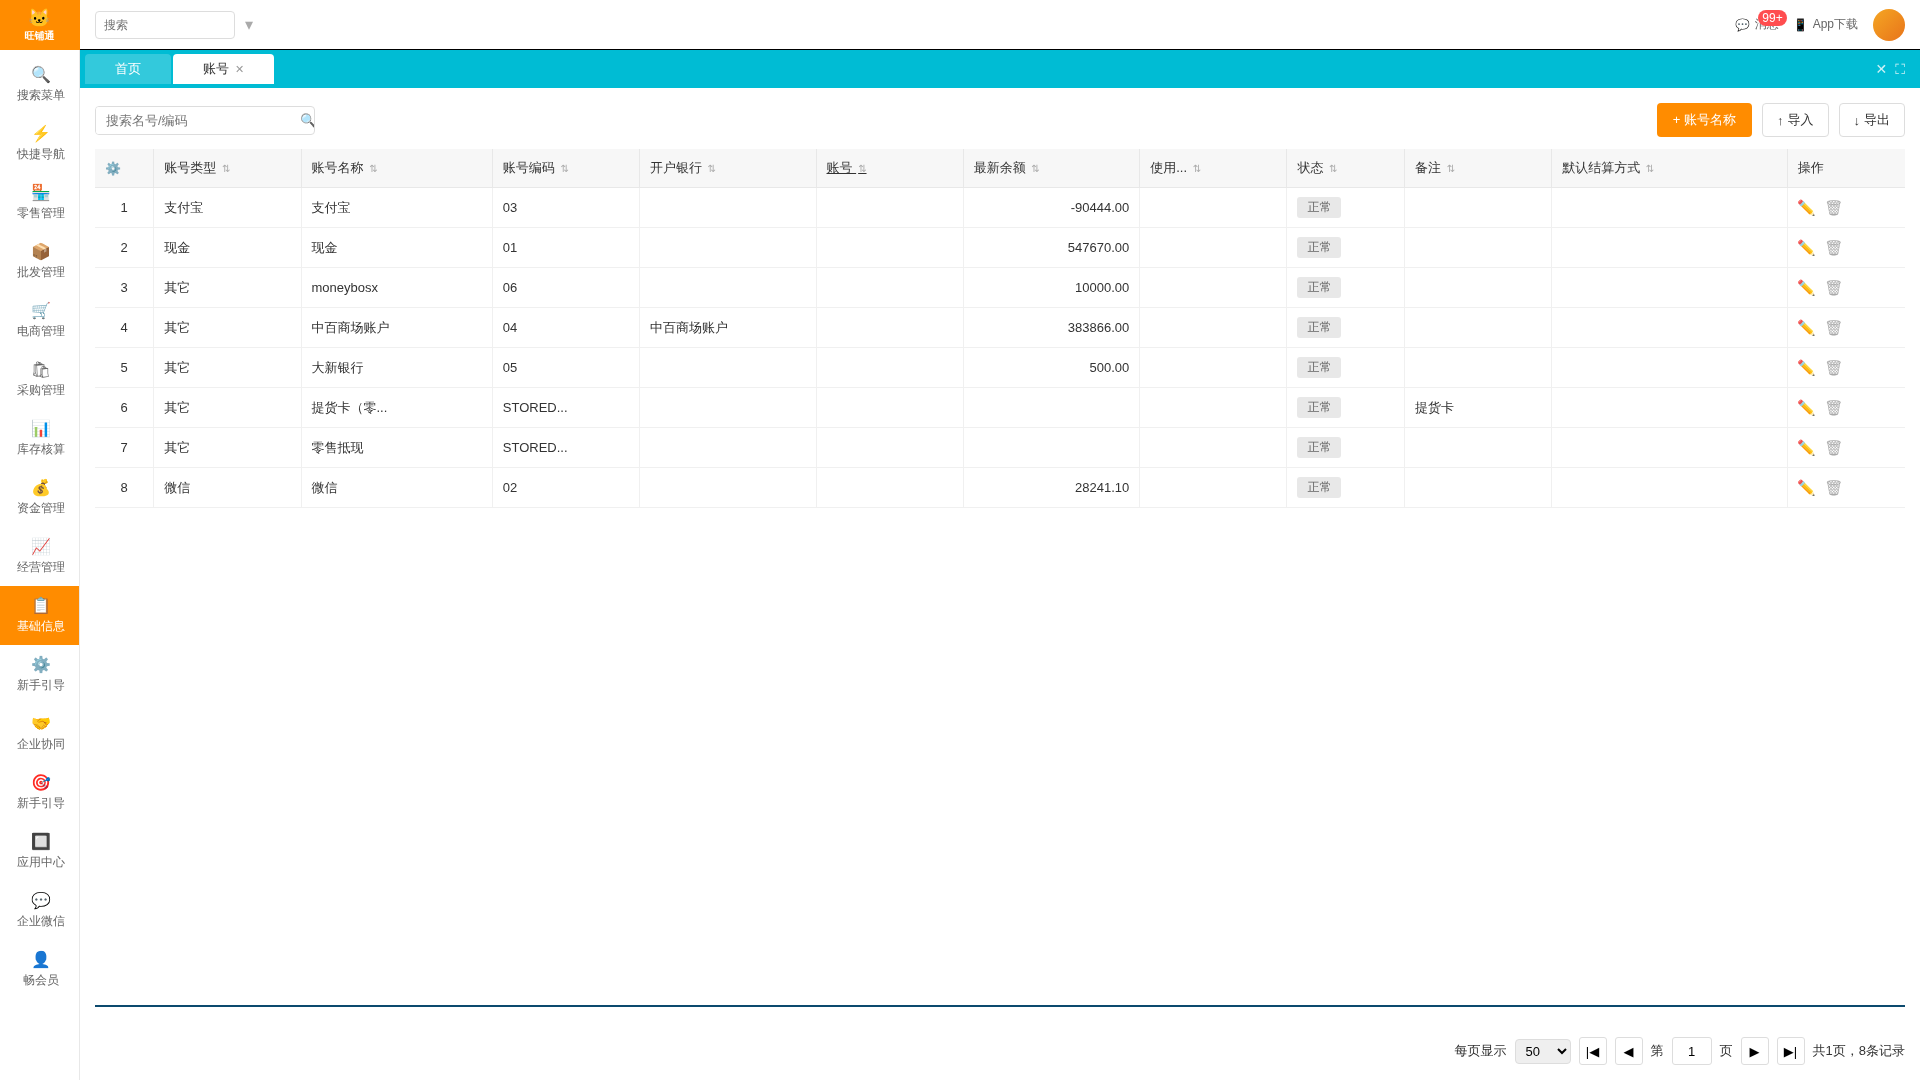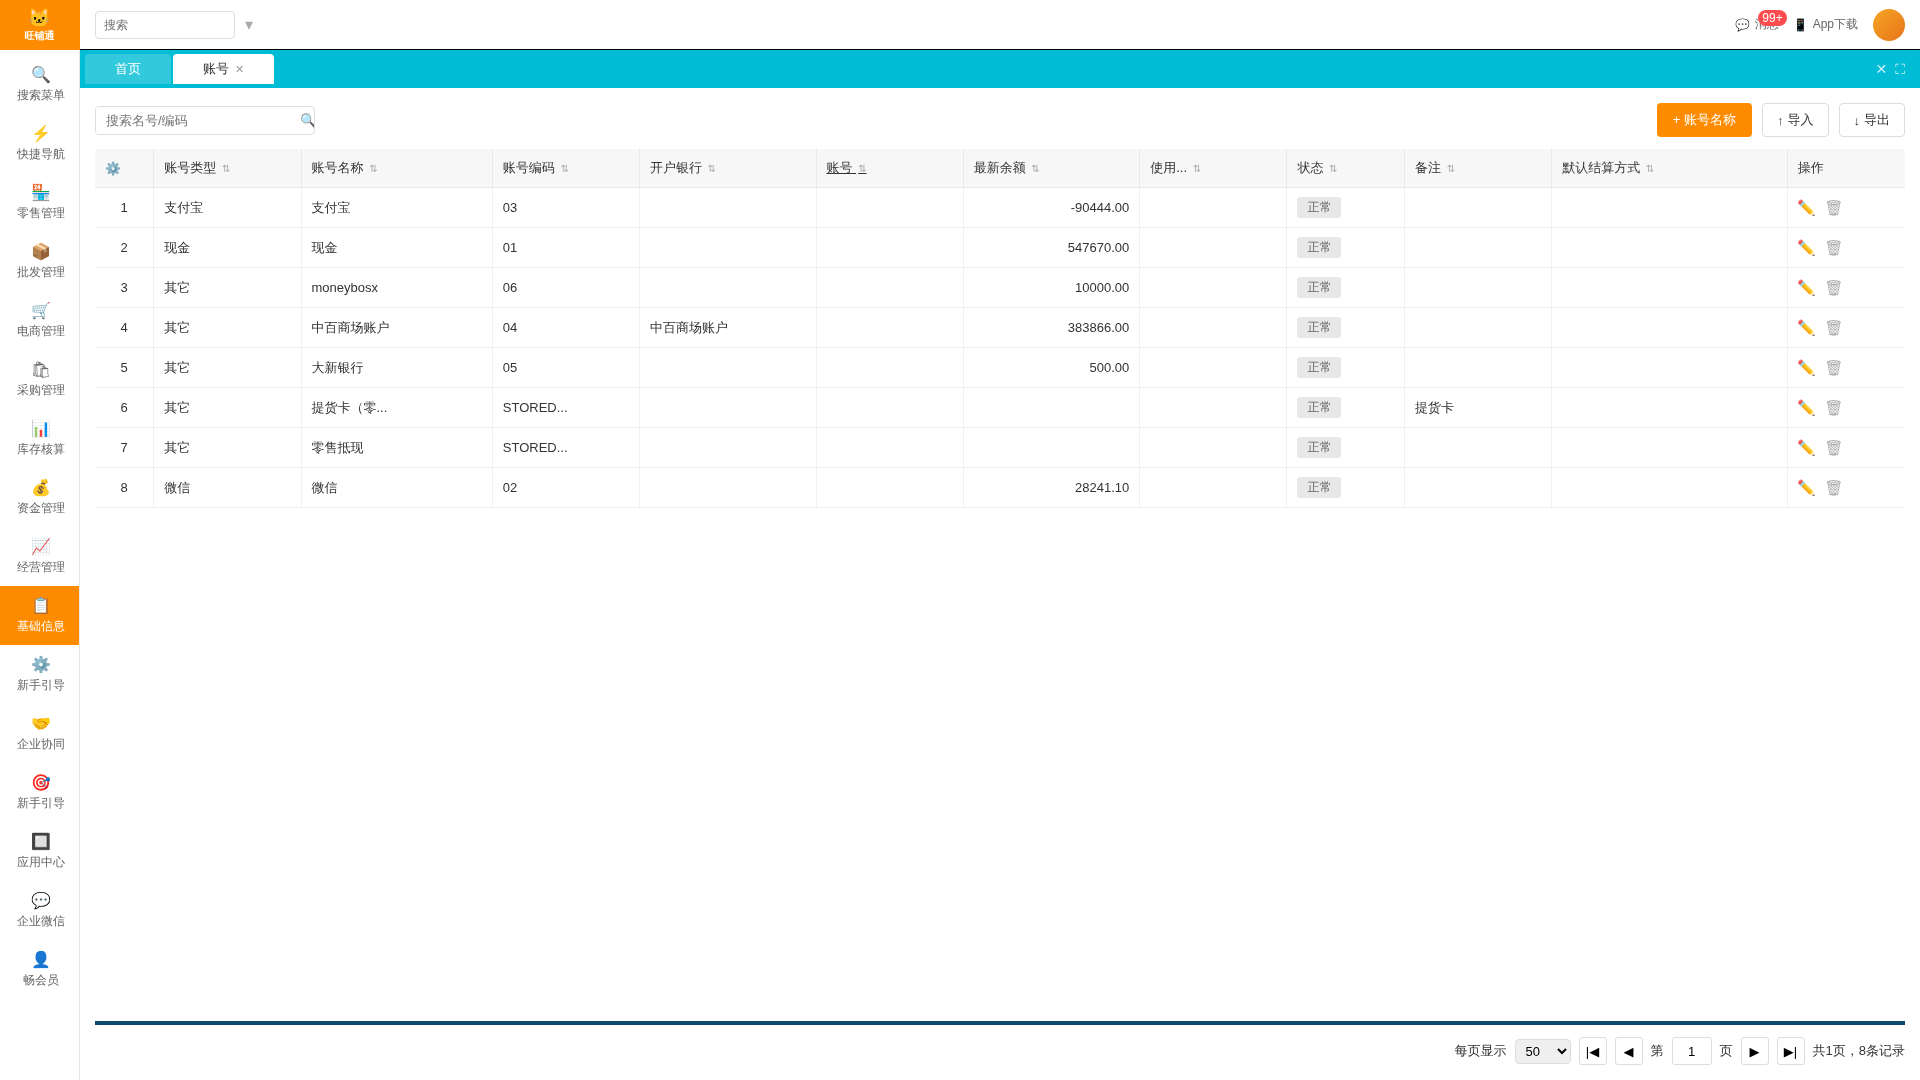--- a/index.html
+++ b/index.html
@@ -289,25 +289,25 @@
       cursor: pointer;
       color: #aaa;
       font-size: 15px;
     }
 
     
     .pagination-bar {
       display: flex;
       align-items: center;
       justify-content: flex-end;
-      padding: 12px 0 0;
+      padding: 30px 0 0;
       gap: 8px;
       font-size: 13px;
       color: #333;
-      border-top: 4px solid #0c4a6e;
+      border-top: 2px solid #0c4a6e;
       margin-top: auto;
     }
     .page-size-select {
       border: 1px solid #ddd;
       border-radius: 4px;
       padding: 3px 6px;
       font-size: 13px;
     }
     .page-btn {
       width: 28px;

